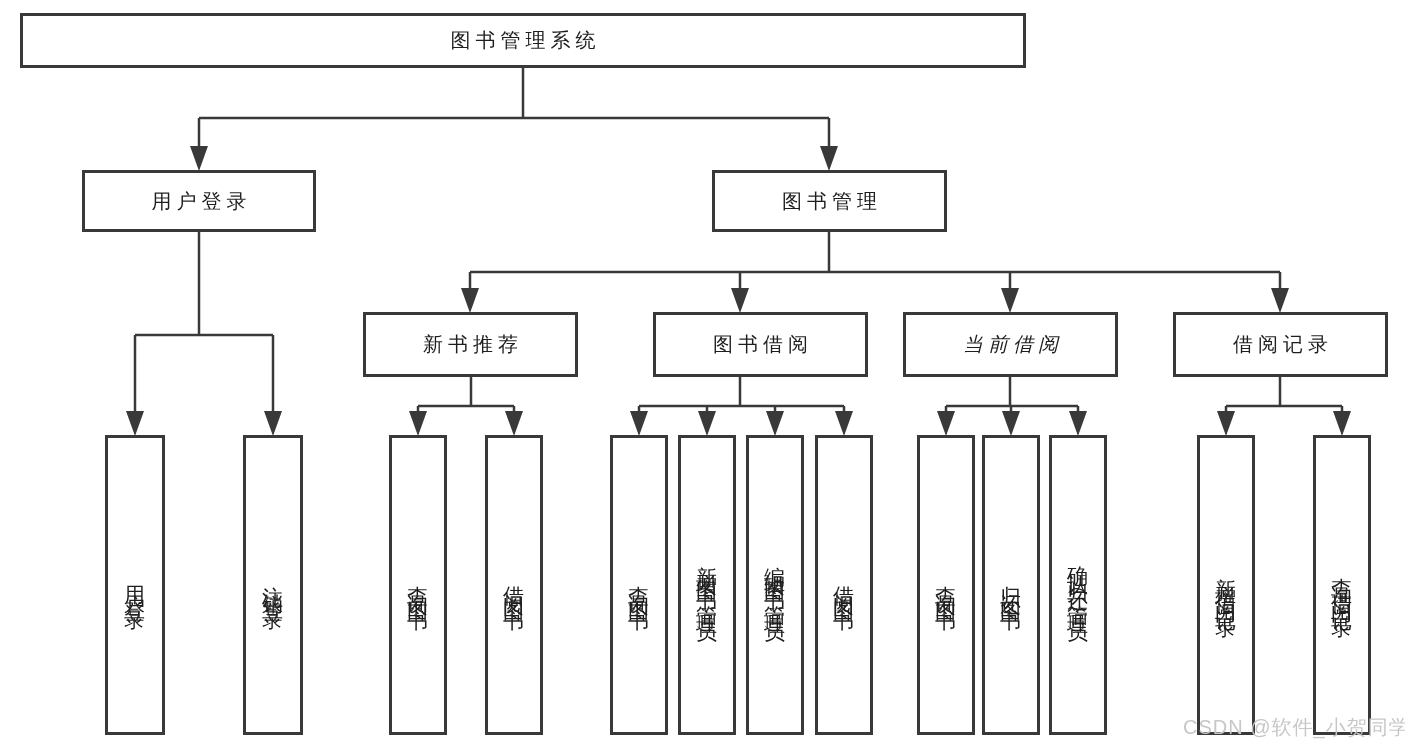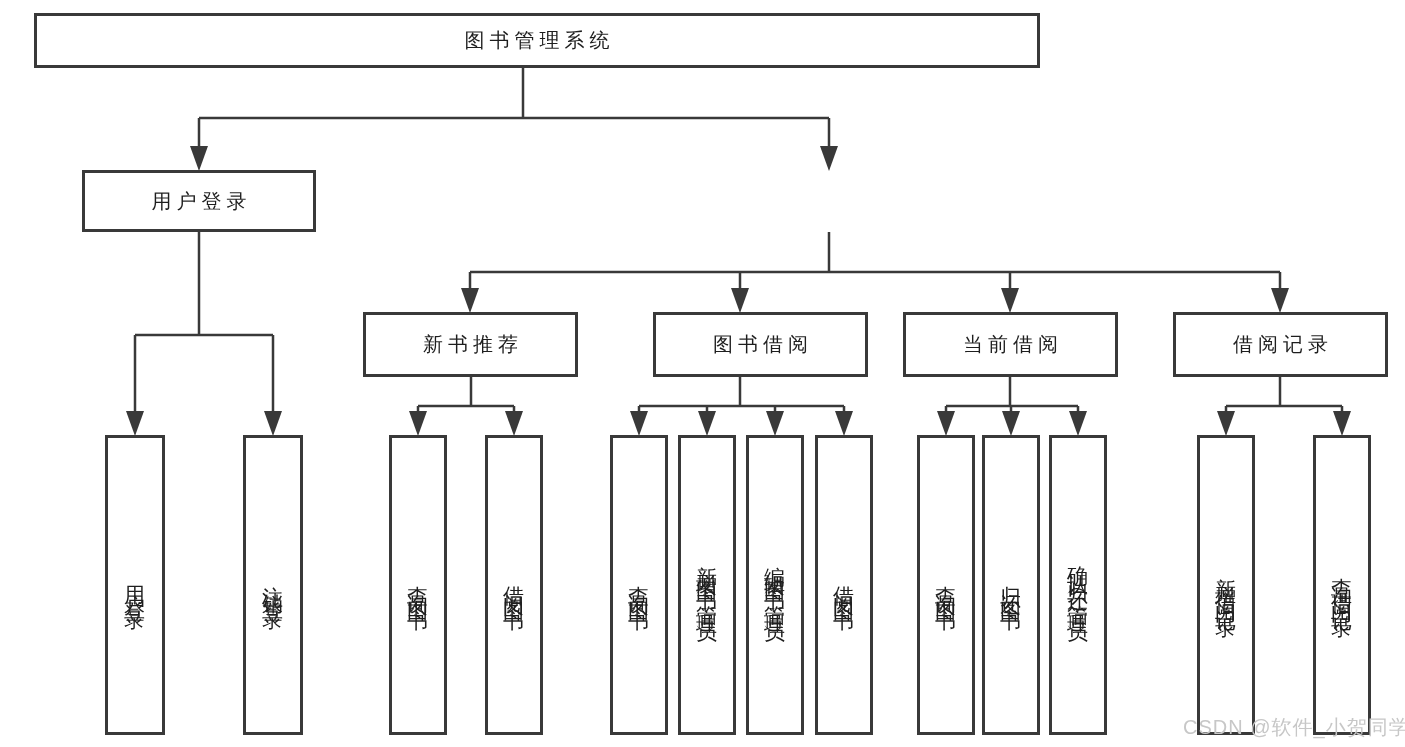--- a/index.html
+++ b/index.html
@@ -11,25 +11,25 @@
   .node {
     position:absolute; box-sizing:border-box; background:#ffffff;
     border:3px solid #393939; color:#1e1e1e;
     display:flex; align-items:center; justify-content:center;
     text-align:center;
   }
   .hlabel { font-size:20px; letter-spacing:5px; text-indent:5px; white-space:nowrap; }
   .vnode .vlabel {
     writing-mode:vertical-rl; font-size:21px; letter-spacing:8px; line-height:1;
   }
-  .root   { left:20px;  top:13px;  width:1006px; height:55px;margin-left:14px; }
+  .root   { left:20px;  top:13px;  width:1006px; height:55px; }
   .l2a    { left:82px;  top:170px; width:234px;  height:62px; }
   .l2b    { left:712px; top:170px; width:235px;  height:62px; }
   .l3     { top:312px; height:65px; width:215px; }
-  .l3a { left:363px;align-items:center; } .l3b { left:653px; } .l3c { left:903px; } .l3d { left:1173px; }
+  .l3a { left:363px;align-items:center; } .l3b { left:653px; } .l3c { left:903px;font-style:italic; } .l3d { left:1173px; }
   .leaf   { top:435px; height:300px; width:58px; }
   .lf-a1 { left:105px; width:60px; } .lf-a2 { left:243px; width:60px; }
   .lf-b1 { left:389px; } .lf-b2 { left:485px; }
   .lf-c1 { left:610px; } .lf-c2 { left:678px; } .lf-c3 { left:746px; } .lf-c4 { left:815px; }
   .lf-d1 { left:917px; } .lf-d2 { left:982px; } .lf-d3 { left:1049px; }
   .lf-e1 { left:1197px; } .lf-e2 { left:1313px; }
   .watermark {
     position:absolute; left:1183px; top:714px; font-size:20px;
     color:#c7c7c7; letter-spacing:1px; white-space:nowrap;
   }
@@ -71,20 +71,23 @@
       <polygon points="1333,411 1351,411 1342,436"></polygon>
     </g>
   </svg>
 
   <div class="node root">
     <span class="hlabel">图书管理系统</span>
   </div>
 
   <div class="node l2a">
     <span class="hlabel">用户登录</span>
+  </div>
+  <div class="node l2b">
+    <span class="hlabel">图书管理</span>
   </div>
 
   <div class="node l3 l3a">
     <span class="hlabel">新书推荐</span>
   </div>
   <div class="node l3 l3b">
     <span class="hlabel">图书借阅</span>
   </div>
   <div class="node l3 l3c">
     <span class="hlabel">当前借阅</span>

